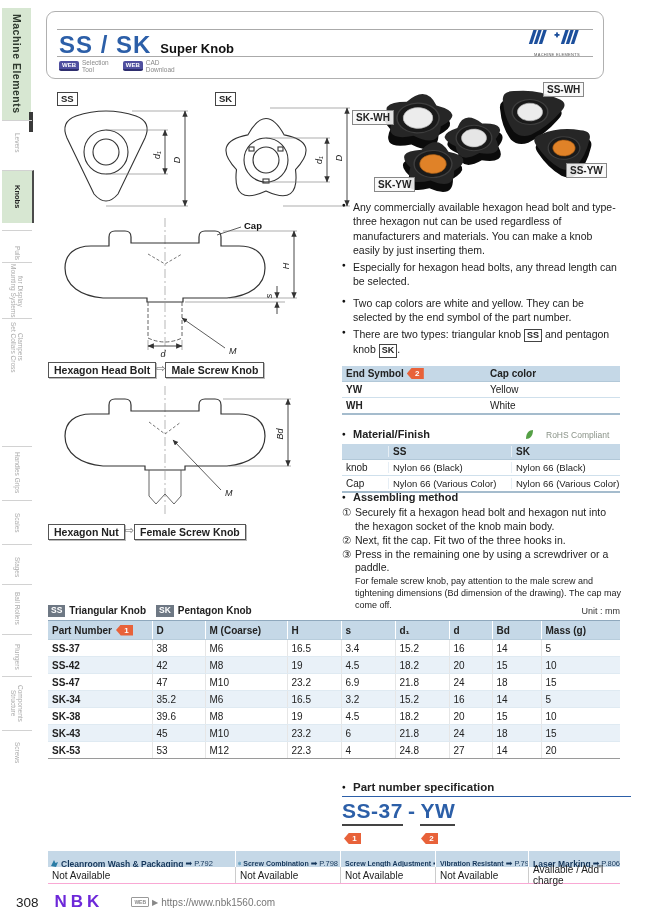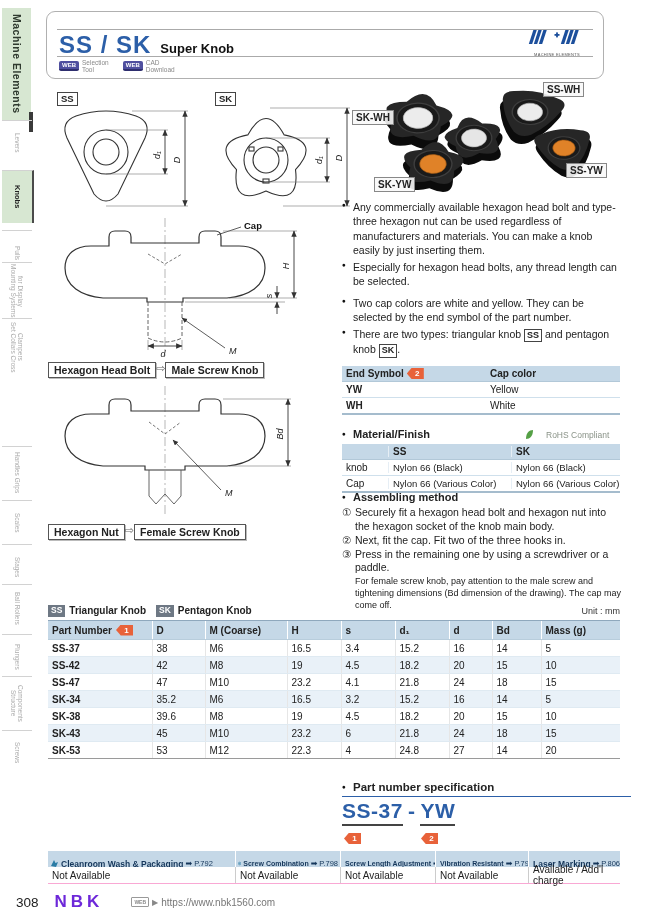--- a/index.html
+++ b/index.html
@@ -477,21 +477,21 @@
           <td>18.2</td>
       <td>20</td>
           <td>15</td>
           <td>10</td>
     </tr>
     <tr>
       <td>SS-47</td>
           <td>47</td>
           <td>M10</td>
       <td>23.2</td>
-          <td>4.1</td>
+          <td>6.9</td>
           <td>21.8</td>
       <td>24</td>
           <td>18</td>
           <td>15</td>
     </tr>
     <tr class="alt grp">
       <td>SK-34</td>
           <td>35.2</td>
           <td>M6</td>
       <td>16.5</td>

